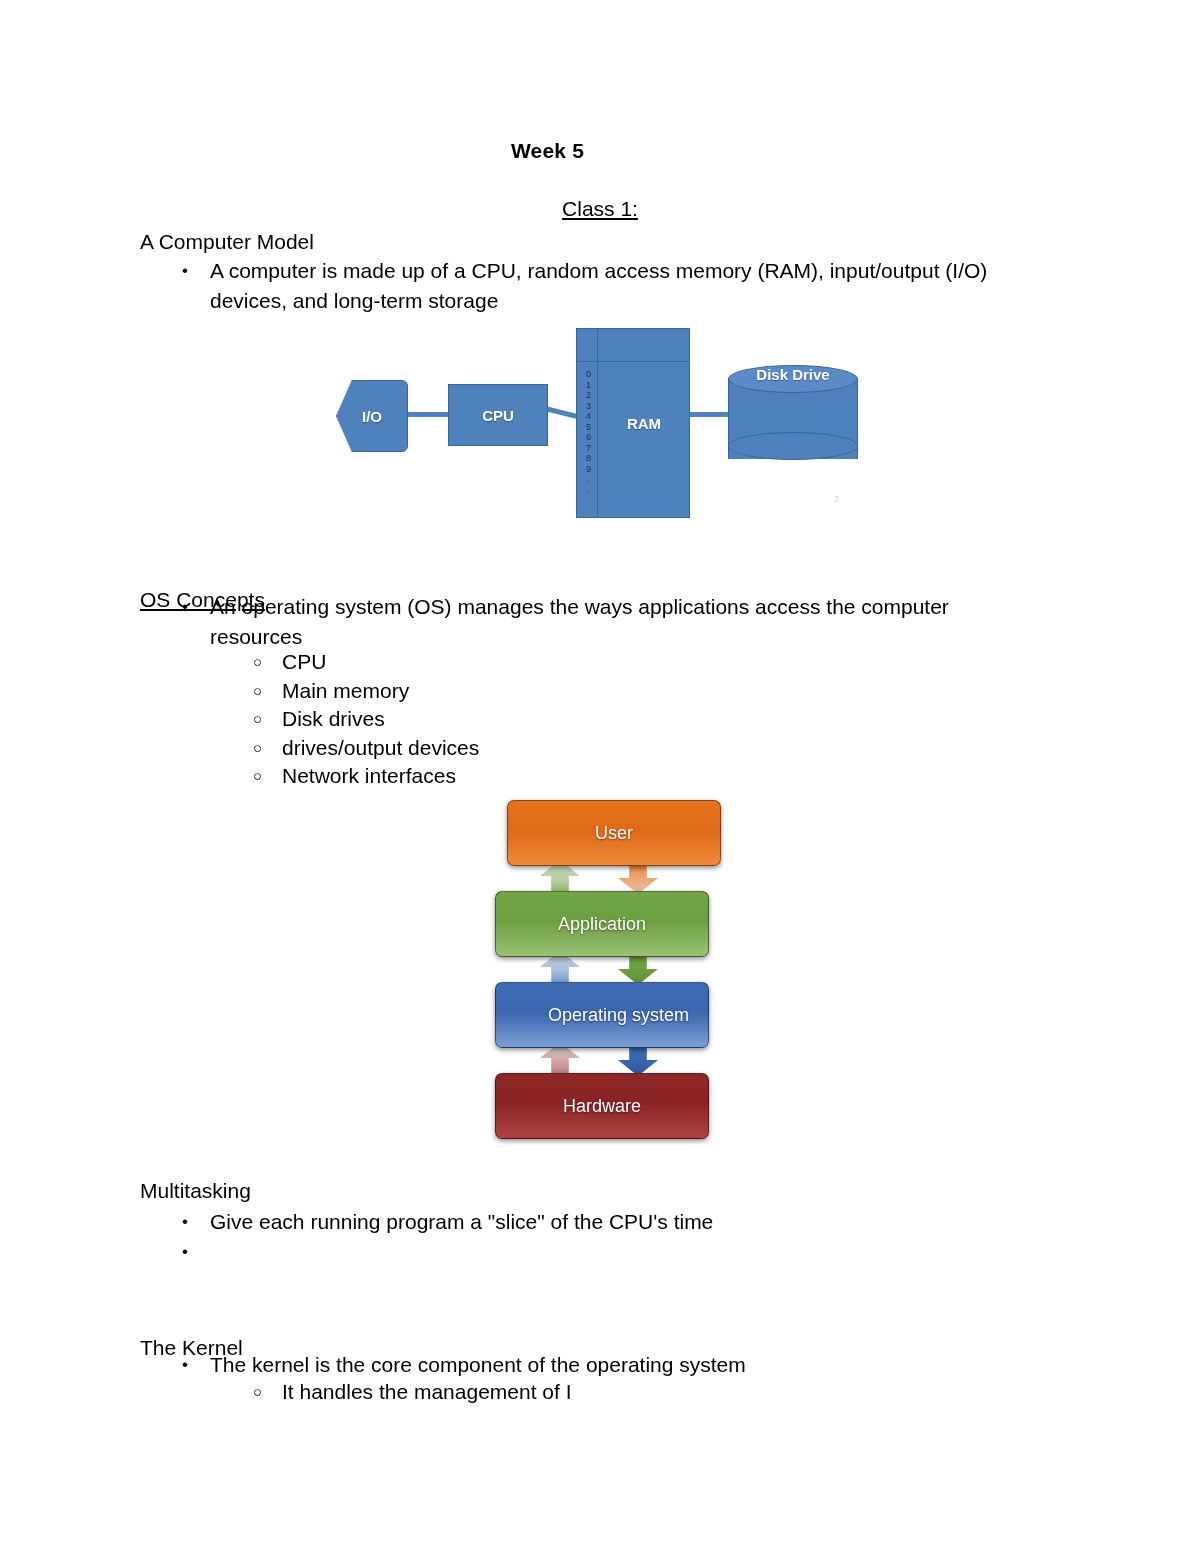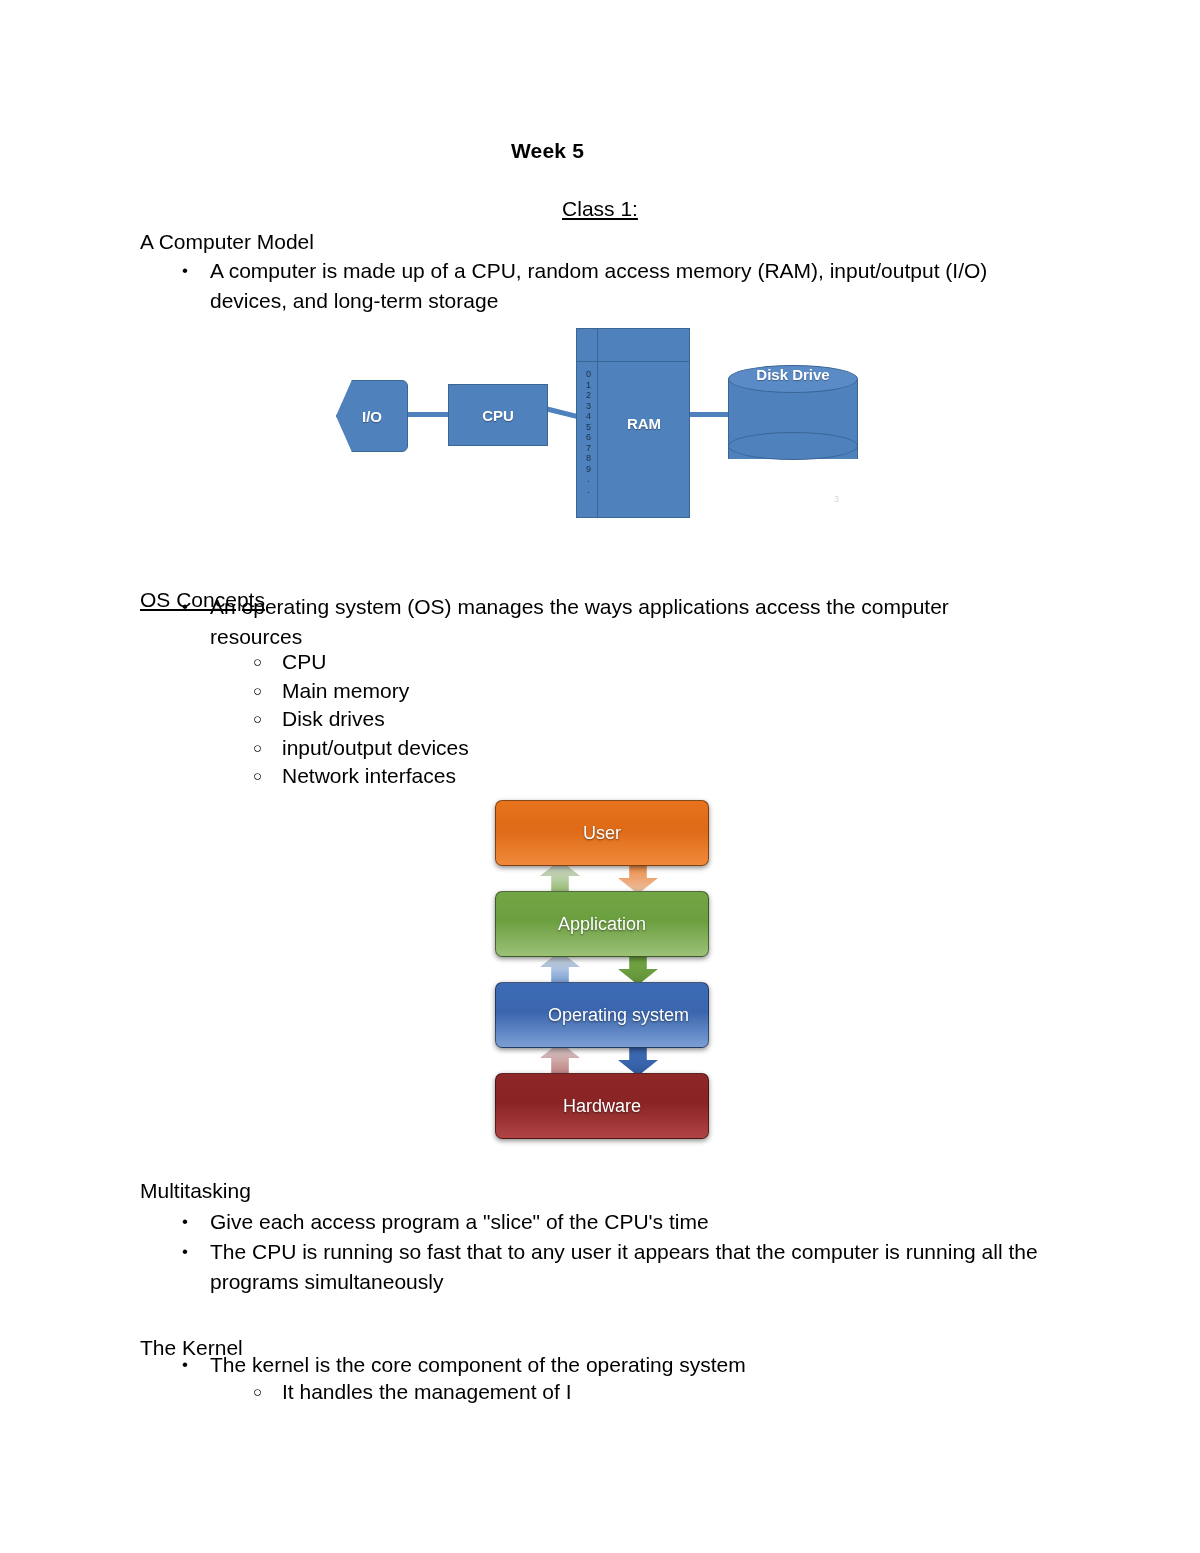--- a/index.html
+++ b/index.html
@@ -236,20 +236,21 @@
     justify-content: center;
     color: #ffffff;
     font-size: 18px;
     text-shadow: 0 1px 2px rgba(0,0,0,.5);
     box-shadow: 0 2px 5px rgba(0,0,0,.45);
     border: 1px solid rgba(0,0,0,.45);
   }
   .layer-user {
     top: 8px;
     background: linear-gradient(180deg, #E8731C 0%, #DE6A17 45%, #F08A3A 100%);
+    margin-left: 12px;
   }
   .layer-app {
     top: 99px;
     background: linear-gradient(180deg, #72A544 0%, #6C9F40 45%, #9CC178 100%);
   }
   .layer-os {
     top: 190px;
     background: linear-gradient(180deg, #3D6BB5 0%, #3A66AE 45%, #7C9FD4 100%);
     padding-left: 33px;
   }
@@ -358,21 +359,21 @@
     <li>
       <span class="mk">○</span>
       <span>Main memory</span>
     </li>
     <li>
       <span class="mk">○</span>
       <span>Disk drives</span>
     </li>
     <li>
       <span class="mk">○</span>
-      <span>input/output devices</span>
+      <span>drives/output devices</span>
     </li>
     <li>
       <span class="mk">○</span>
       <span>Network interfaces</span>
     </li>
   </ul>
 
   <div id="os-stack">
 
     <div class="arrow arrow-up au1"></div>
@@ -394,25 +395,24 @@
     <div class="layer layer-hw">
       <span>Hardware</span>
     </div>
   </div>
 
   <div class="heading" style="top:1179px;">Multitasking</div>
 
   <ul class="bullet-list" style="top:1207px;">
     <li>
       <span class="mk">•</span>
-      <span>Give each access program a "slice" of the CPU's time</span>
+      <span>Give each running program a "slice" of the CPU's time</span>
     </li>
     <li>
       <span class="mk">•</span>
-      <span>The CPU is running so fast that to any user it appears that the computer is running all the programs simultaneously</span>
     </li>
   </ul>
 
   <div class="heading" style="top:1322px;margin-top:14px;">The Kernel</div>
 
   <ul class="bullet-list" style="top:1350px;">
     <li>
       <span class="mk">•</span>
       <span>The kernel is the core component of the operating system</span>
     </li>

